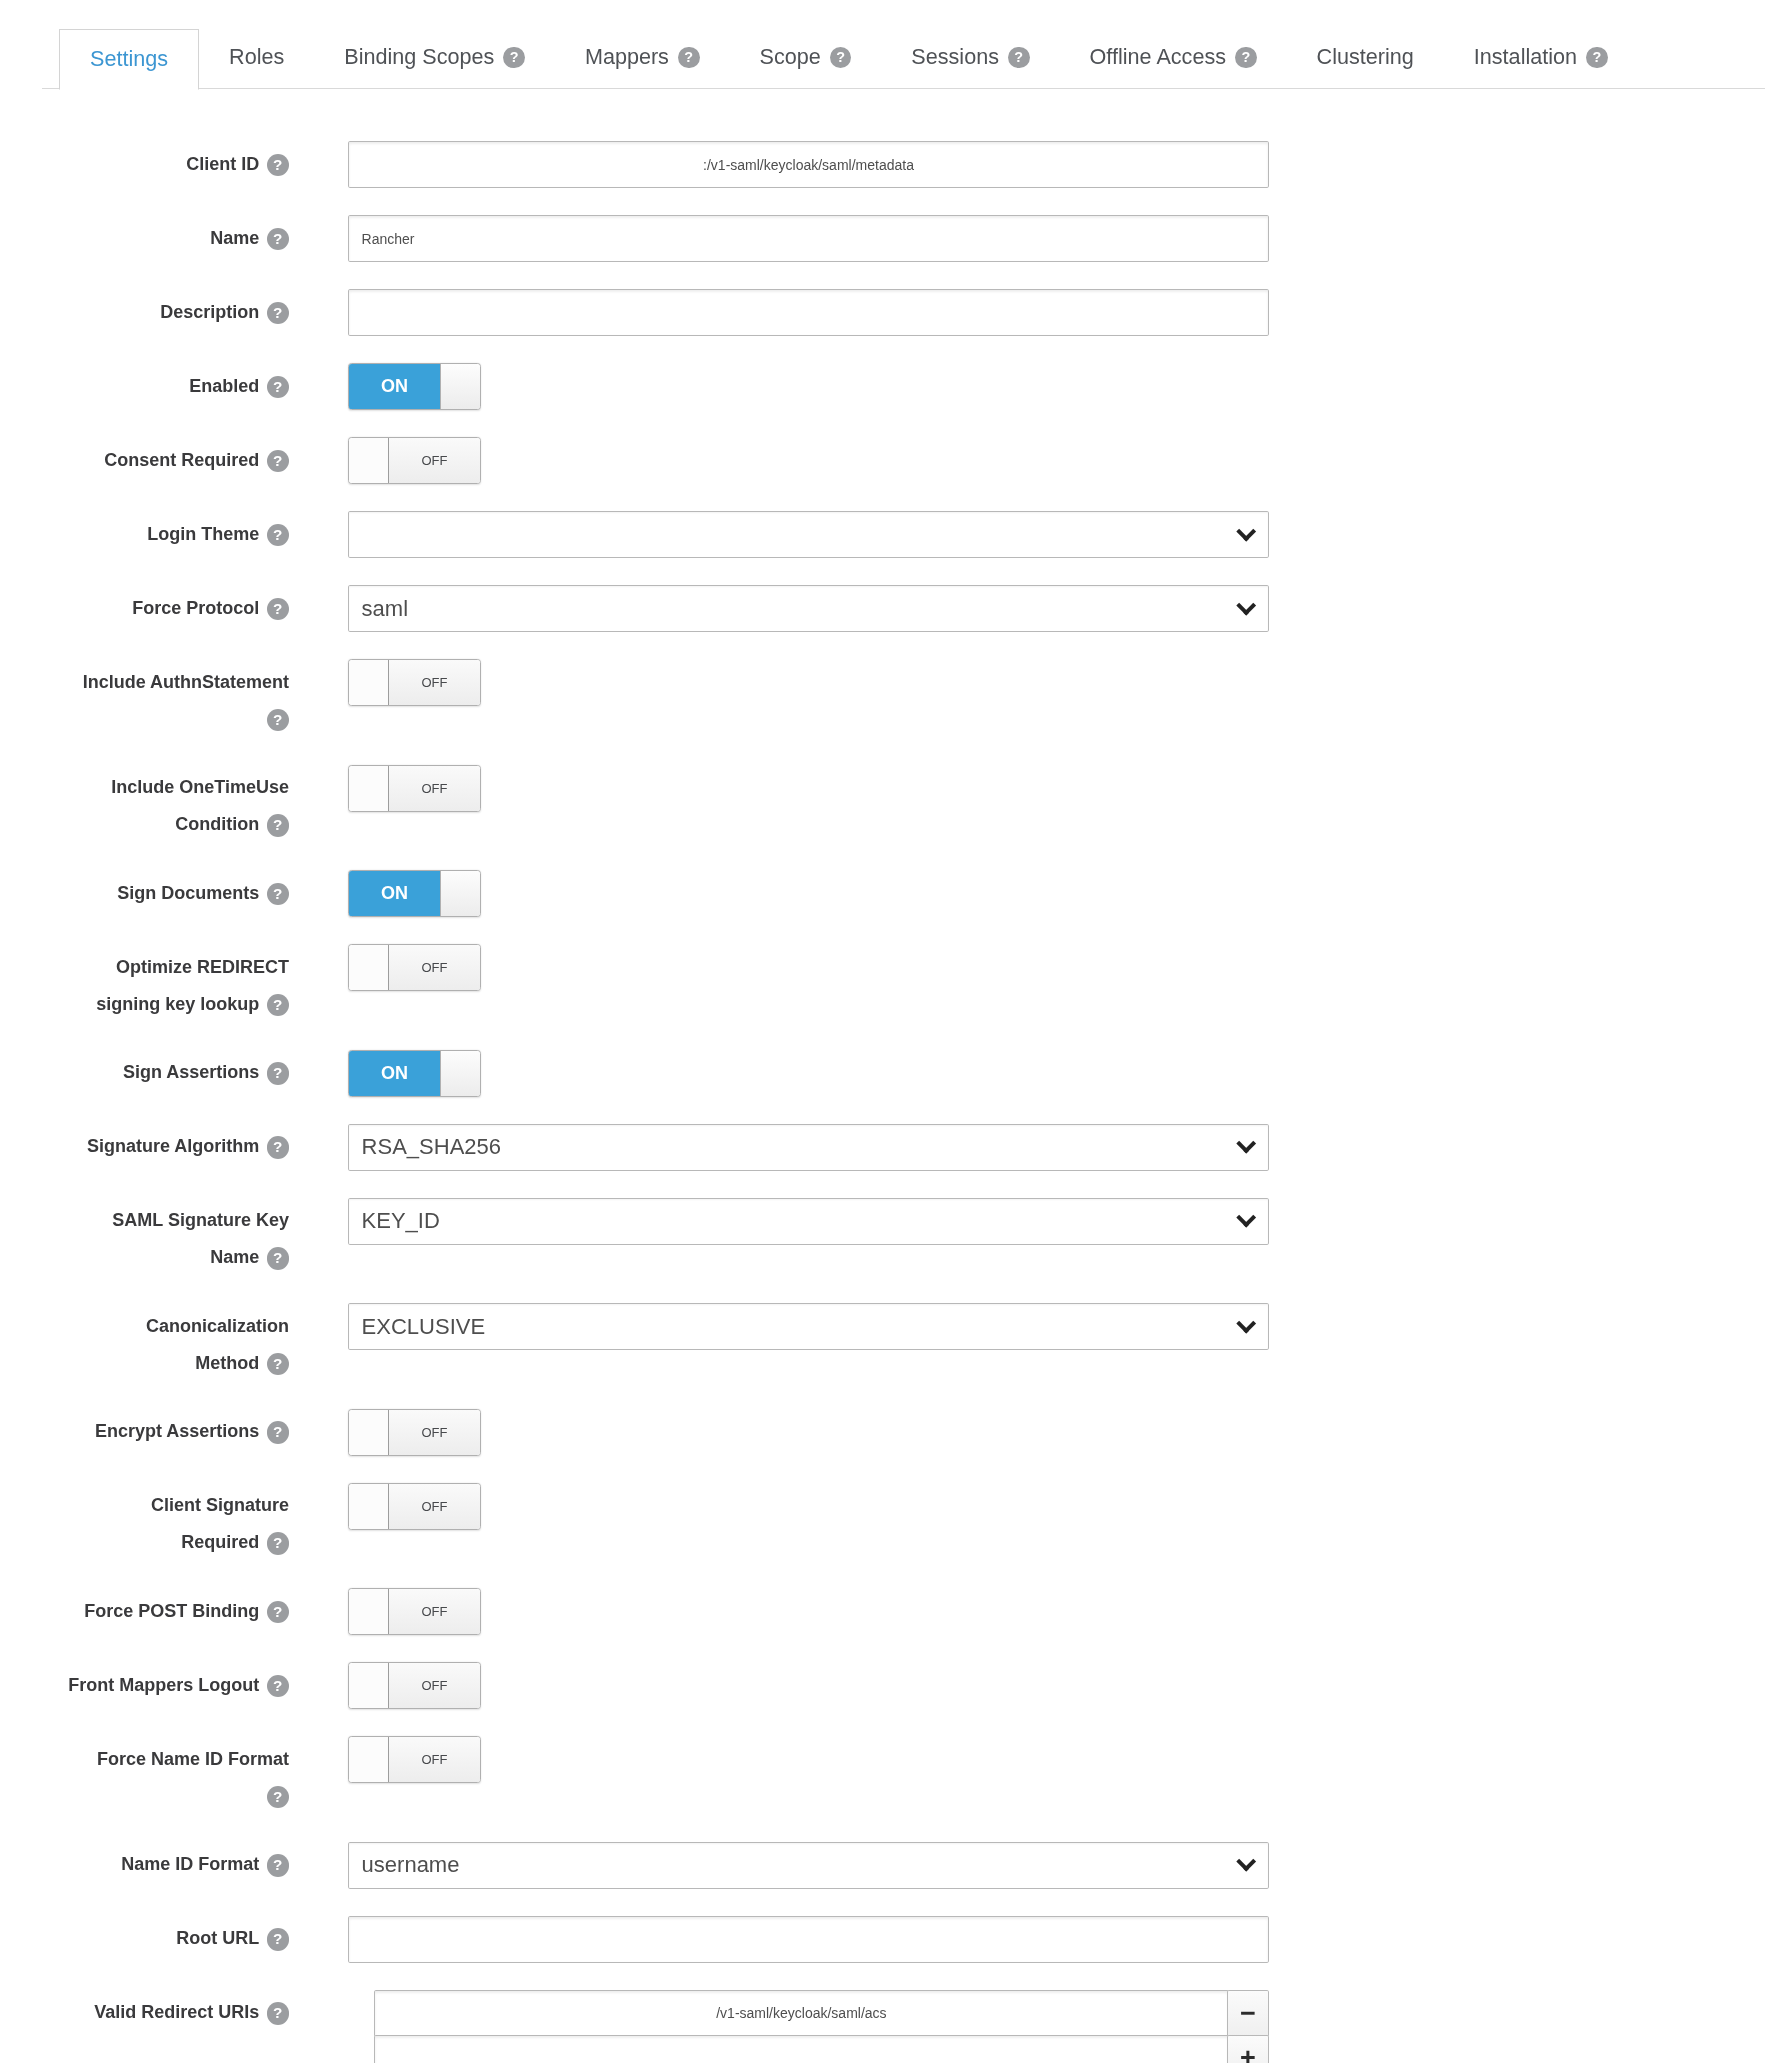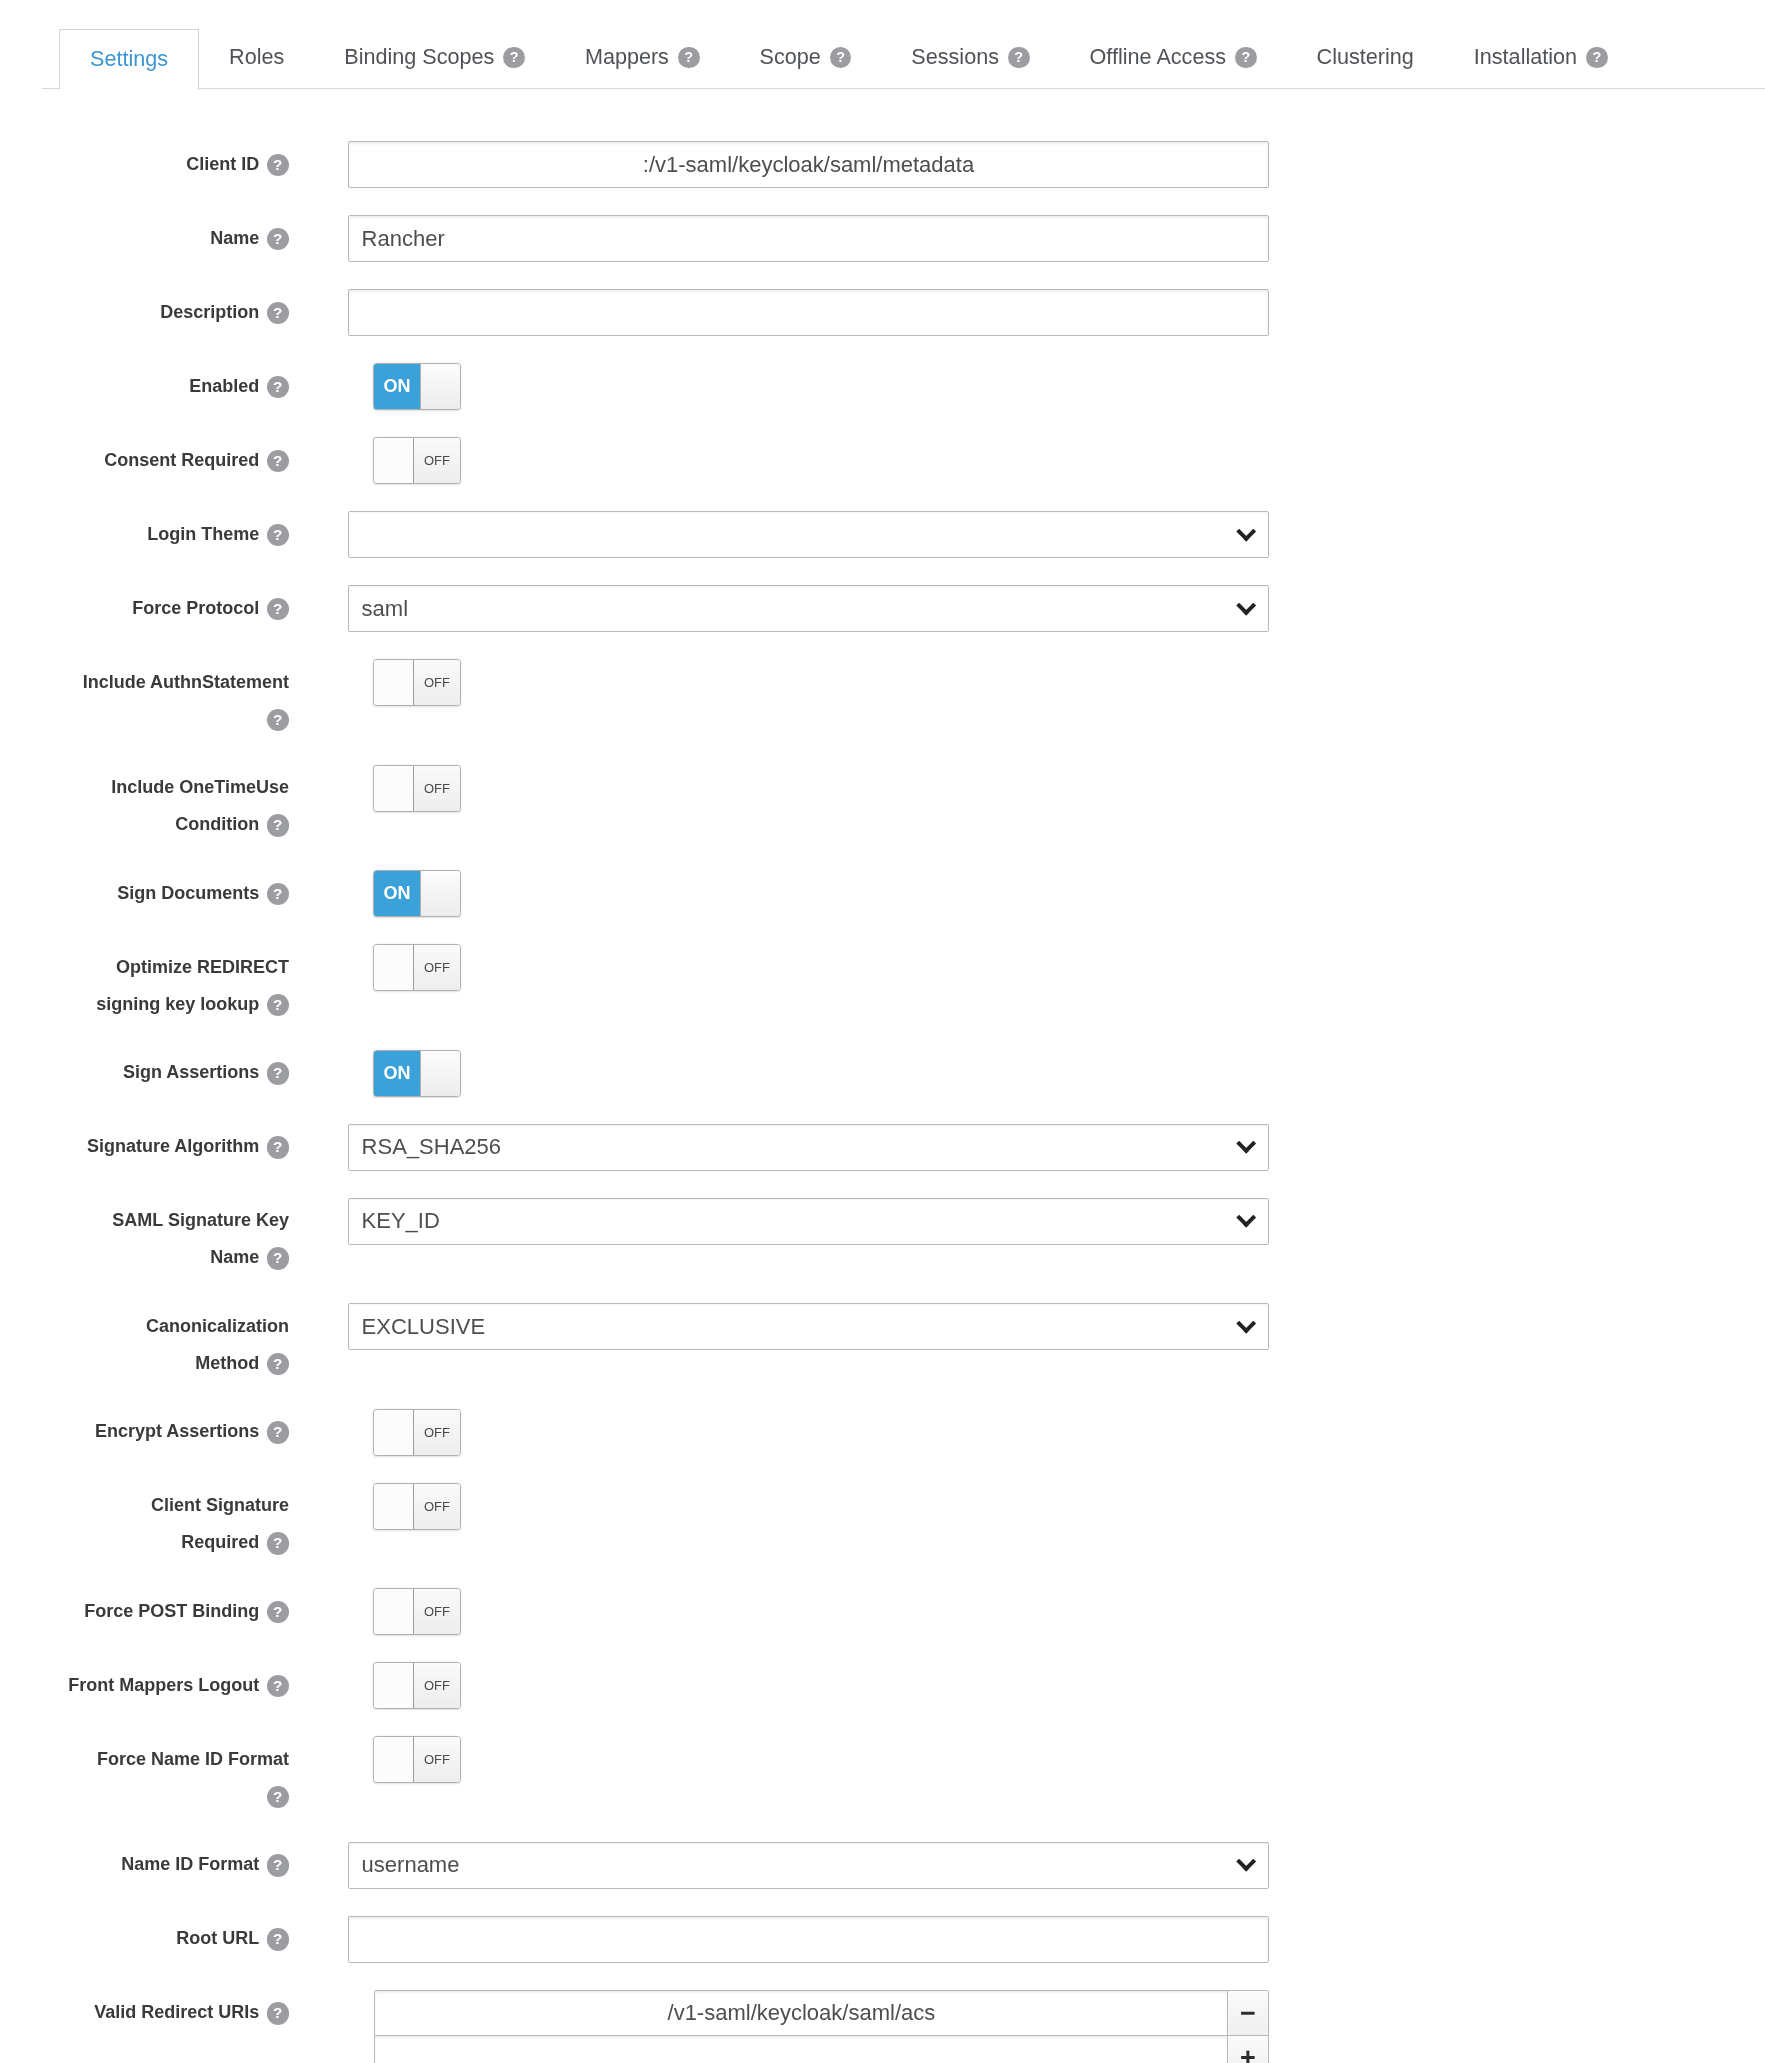--- a/index.html
+++ b/index.html
@@ -46,47 +46,46 @@
   .lt { white-space:pre-line;margin-top:17px; }
   .q { width:22.5px; height:22.5px; line-height:22.5px; font-size:15.3px;
        margin-left:7.2px; vertical-align:middle; }
   .ctl { margin-left:59px; flex:0 0 921px; }
 
   .txt {
     width:100%; height:47px;
     border:1.8px solid #b8b8b8; border-radius:1.8px;
     box-shadow:inset 0 1.8px 2.7px rgba(0,0,0,.08);
     font-family:"Liberation Sans", sans-serif;
-    font-size:22px; color:#4e4e4e; padding:0 12.6px;
+    font-size:14px; color:#4e4e4e; padding:0 12.6px;
     background:#fff; outline:none;
   }
   .txt.center { text-align:center; }
 
   .sel {
     width:100%; height:47px; position:relative;
     border:1.8px solid #b8b8b8; border-radius:1.8px;
     background:#fff; display:flex; align-items:center;
     padding:0 50px 0 12.6px; cursor:pointer;
     box-shadow:inset 0 0.9px 1.8px rgba(0,0,0,.05);
   }
   .sv { font-size:22px; color:#4e4e4e; }
   .caret {
     position:absolute; right:14.4px; top:50%;
     width:14.4px; height:14.4px;
     border-right:4.5px solid #222; border-bottom:4.5px solid #222;
     transform:translateY(-72%) rotate(45deg);
   }
 
   .toggle {
-    width:88px; height:47px;
+    width:133px; height:47px;
     border:1.8px solid #b0b0b0; border-radius:3.6px;
     display:flex; overflow:hidden; cursor:pointer;
     box-shadow:0 0.9px 1.8px rgba(0,0,0,.12);
     background:#fff;
-    margin-left:25px;
   }
   .ton {
     flex:1; background:#3aa1d9; color:#fff;
     font-size:18px; font-weight:bold;
     display:flex; align-items:center; justify-content:center;
   }
   .toff {
     flex:1; background:linear-gradient(#fafafa,#ededed); color:#47494c;
     font-size:13px; font-weight:normal;
     display:flex; align-items:center; justify-content:center;

